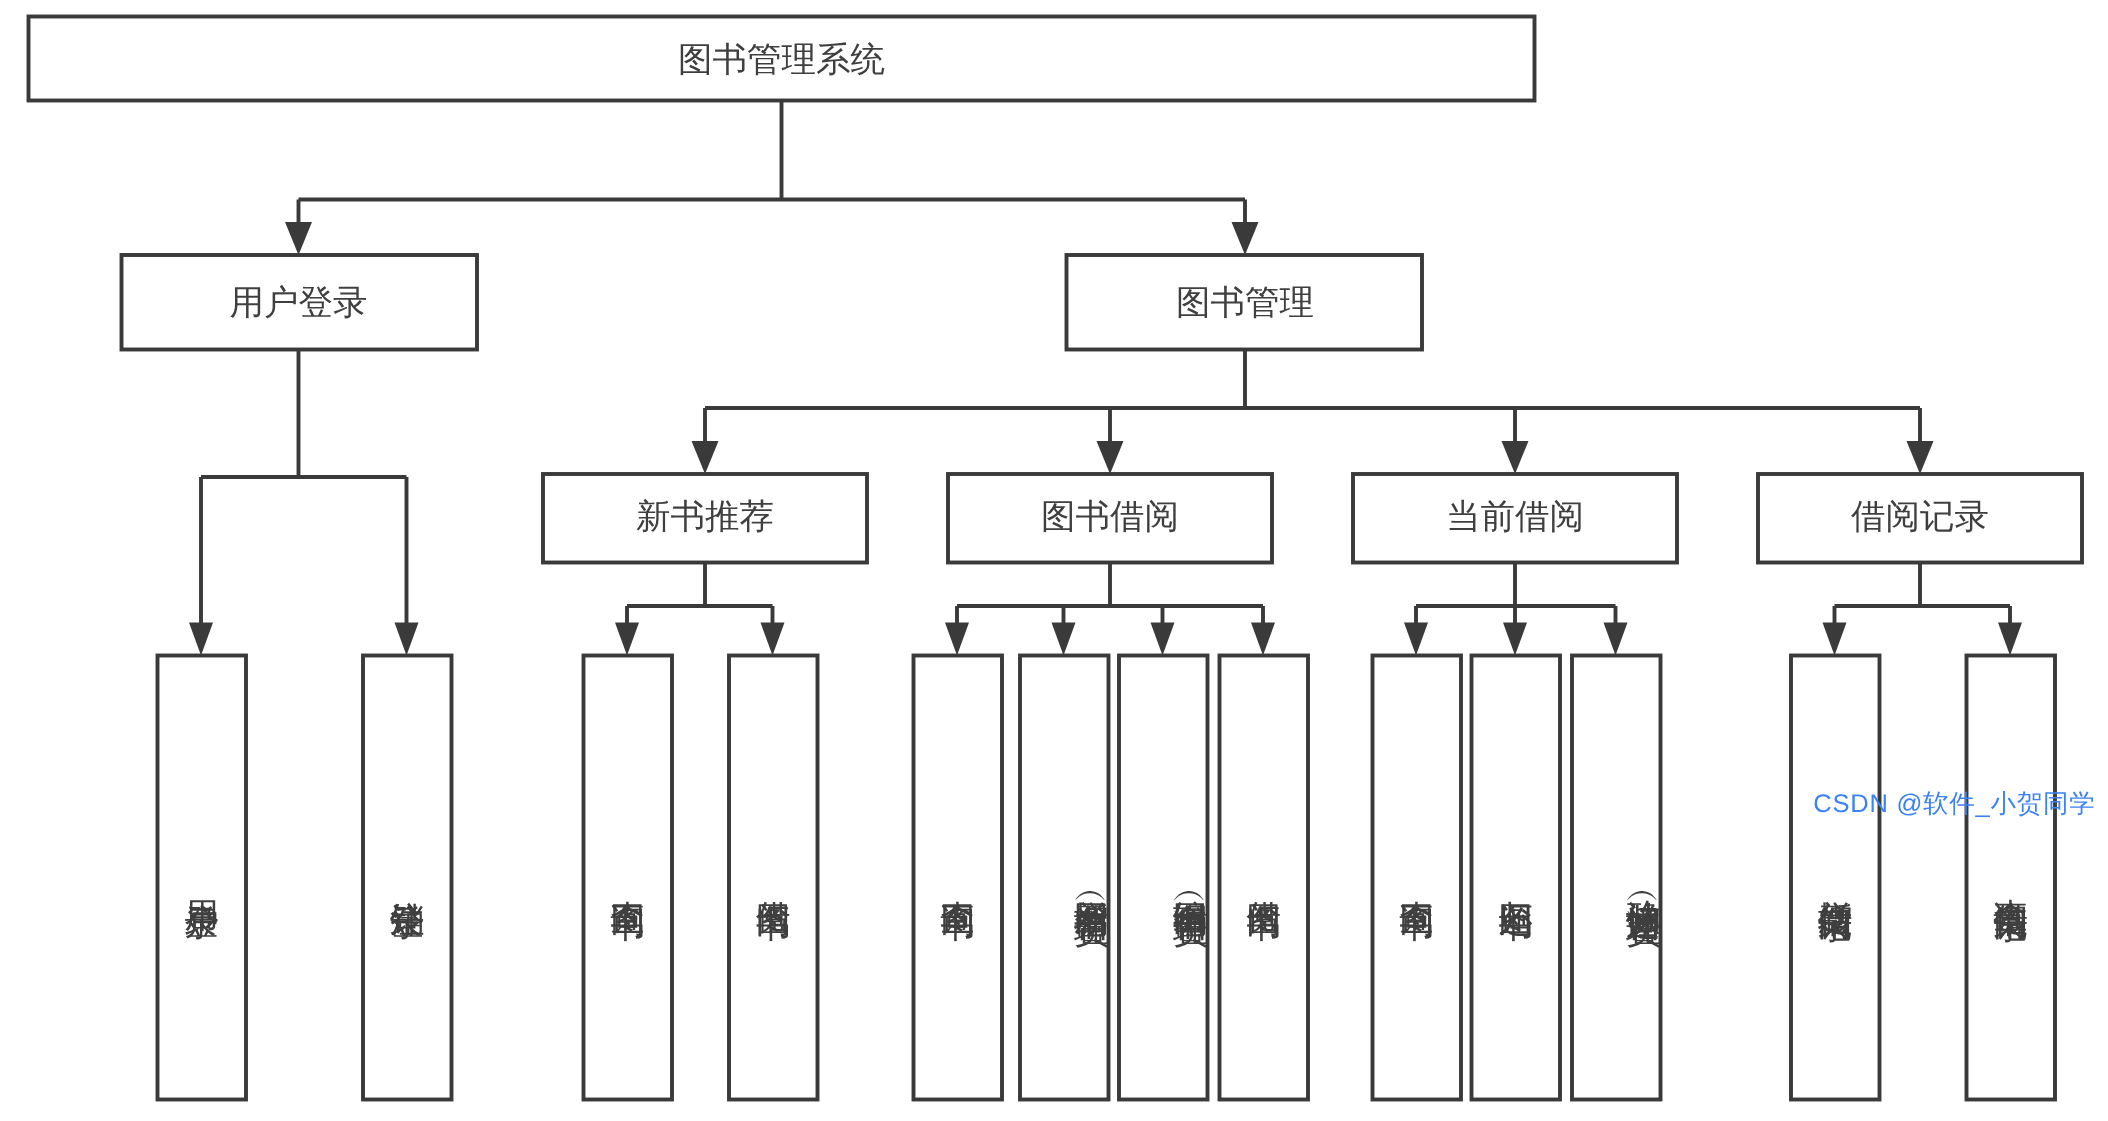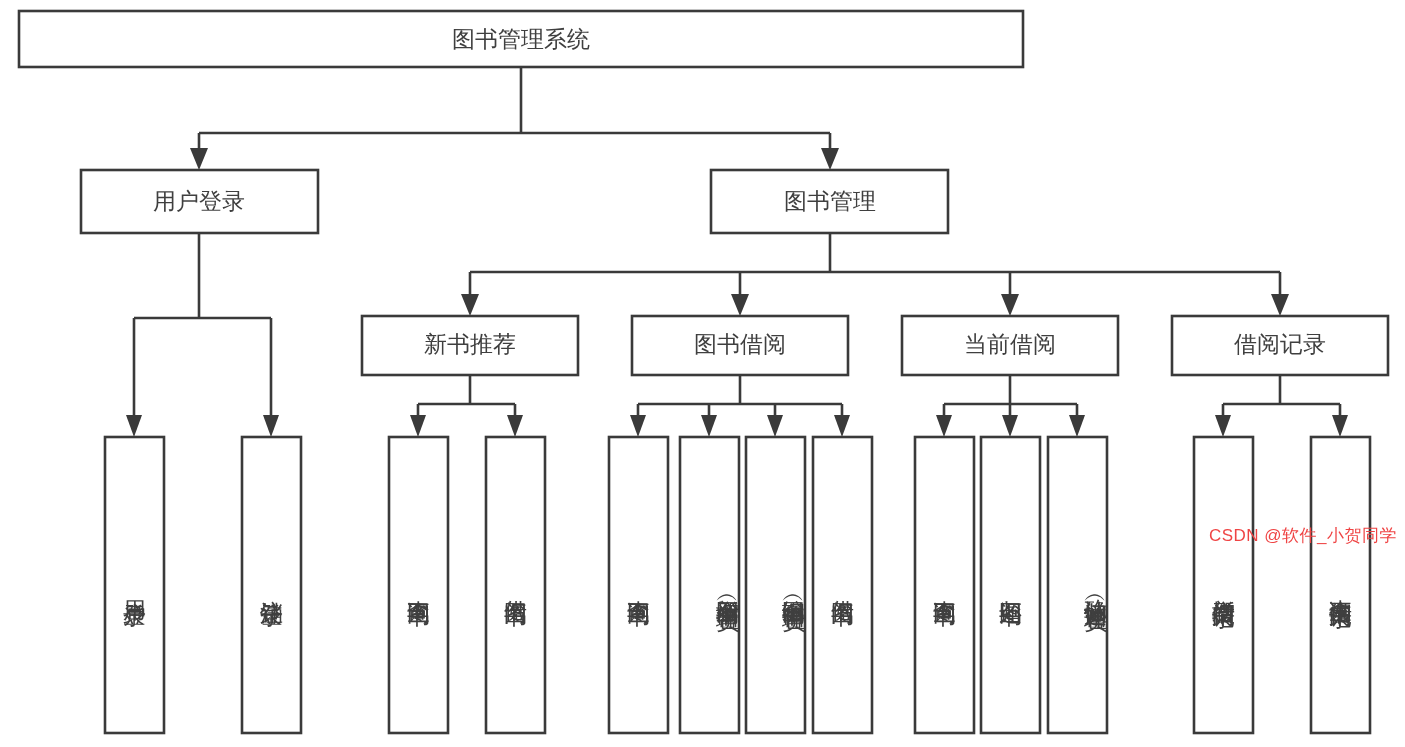--- a/index.html
+++ b/index.html
@@ -58,21 +58,21 @@
     line-height: 1.0;
     letter-spacing: 1.5px;
     text-align: center;
     white-space: nowrap;
     pointer-events: none;
   }
   .watermark {
     position: absolute;
     right: 8px;
     bottom: 4px;
-    color: #ef4444;
+    color: #3b82f6;
     font-family: "Liberation Sans", "DejaVu Sans", sans-serif;
     font-size: 17px;
     letter-spacing: 0.5px;
     white-space: nowrap;
   }
 </style>
 </head>
 <body>
 
 <div id="diagram-root">

